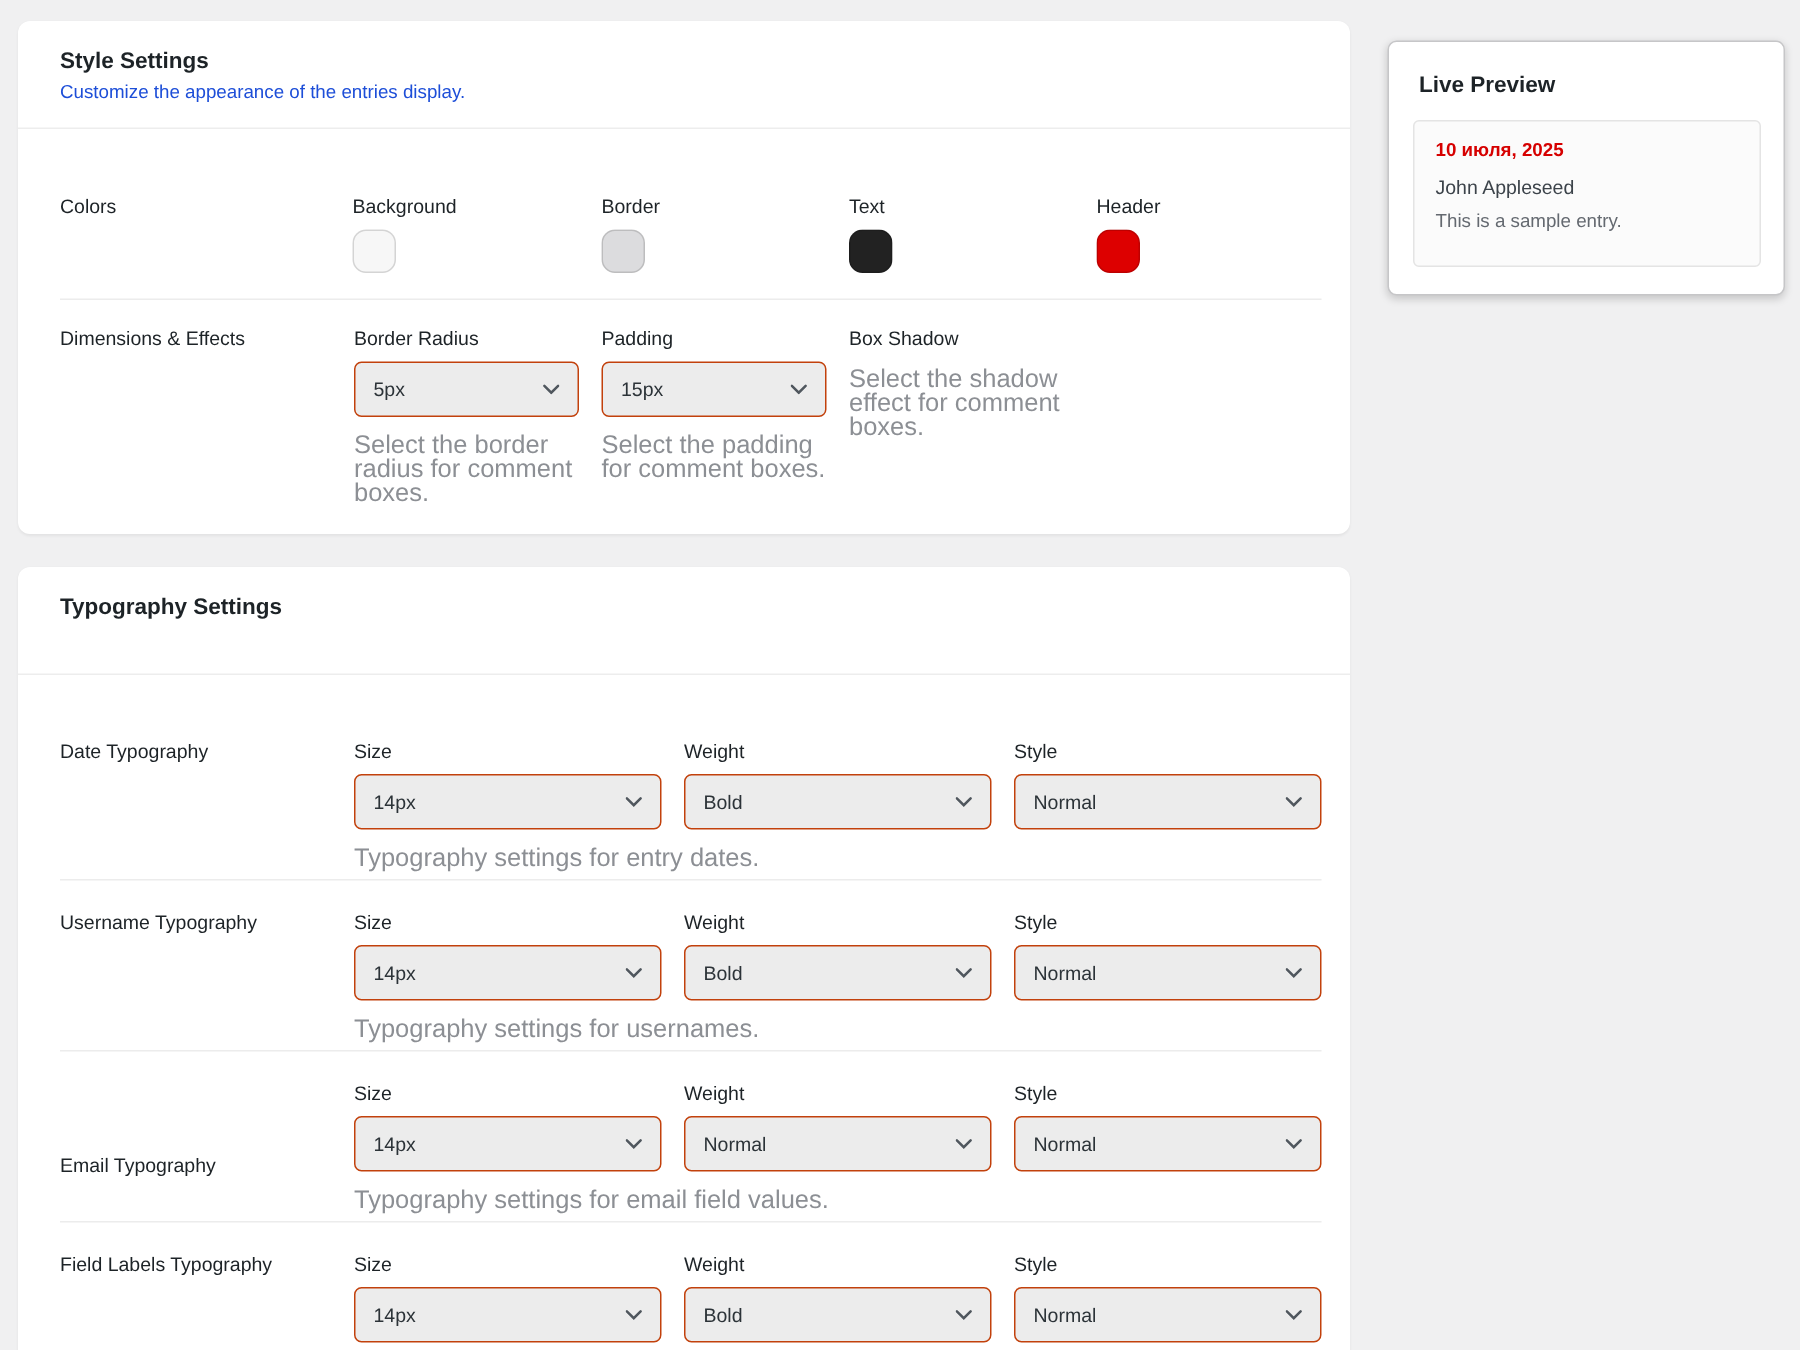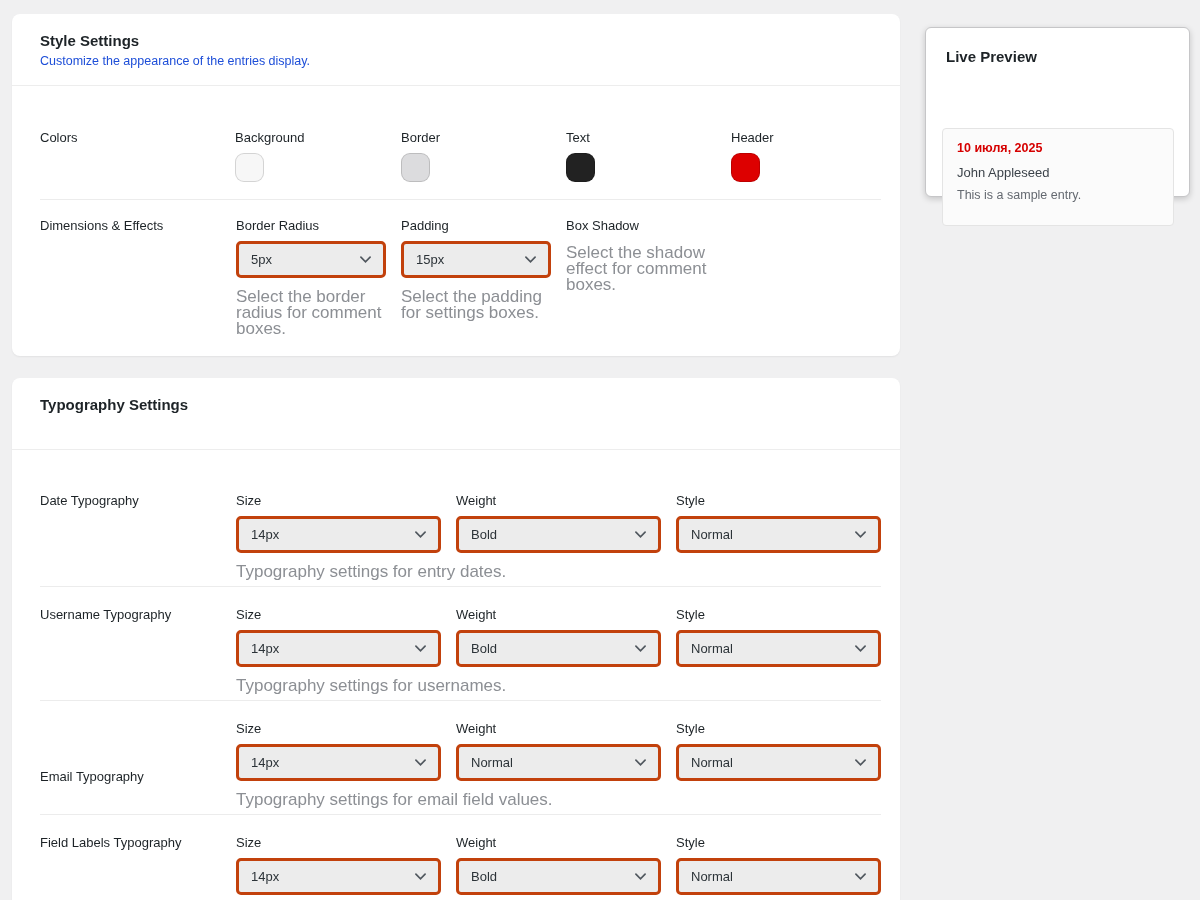--- a/index.html
+++ b/index.html
@@ -22,42 +22,41 @@
   .head-border { position:absolute; left:0; right:0; height:1px; background:#ededed; }
   .row-label { position:absolute; font-size:13px; color:#1d2327; line-height:16px; }
   .group { position:absolute; }
   .group-label { font-size:13px; color:#1d2327; line-height:16px; }
   .swatch {
     width:29px; height:29px; border-radius:9px; margin-top:7px;
     border:1px solid rgba(0,0,0,.14); cursor:pointer;
   }
   .select {
     display:flex; align-items:center; justify-content:space-between;
-    background:#ececec; border:3px solid #c2410c; border-radius:5px;
+    background:#ececec; border:1px solid #c2410c; border-radius:5px;
     height:37px; padding:0 12px; margin-top:7px; cursor:pointer;
   }
   .select span { font-size:13px; color:#2c3338; }
   .select svg { width:11px; height:7px; flex:none; margin-left:8px; }
   .help { font-size:17px; color:#8c8f94; line-height:16px; margin-top:11px; }
   .divider { position:absolute; left:28px; width:841px; height:1px; background:#ececec; }
   .w150 { width:150px; }
   .w205 { width:205px; }
   .typo-row { position:absolute; left:0; right:0; }
 
   
   .preview-card {
     border:1px solid #c6c6c8;
     box-shadow:0 2px 6px rgba(0,0,0,.18);
     border-radius:6px;
   }
   .preview-box {
     position:absolute; left:16px; top:52px; width:232px; height:98px;
     background:#fbfbfb; border:1px solid #e4e4e4; border-radius:4px;
     padding:12px 14px;
-    margin-top:48px;
   }
   .preview-date { font-size:12.5px; font-weight:bold; }
   .preview-name { font-size:13px; color:#3c434a; margin-top:10px; }
   .preview-text { font-size:12.5px; color:#646970; margin-top:8px; }
 </style>
 </head>
 <body>
 
 <div class="card" style="left:12px;top:14px;width:888px;height:342px;">
   <div class="card-title" style="left:28px;top:18px;">Style Settings</div>
@@ -98,21 +97,21 @@
     <div class="help" style="width:158px;">Select the border radius for comment boxes.</div>
   </div>
   <div class="group" style="left:389px;top:204px;">
     <div class="group-label">Padding</div>
     <div class="select w150">
       <span>15px</span>
       <svg viewBox="0 0 12 7">
           <path d="M1 1l5 5 5-5" stroke="#50575e" stroke-width="1.8" fill="none" stroke-linecap="round"></path>
         </svg>
     </div>
-    <div class="help" style="width:158px;">Select the padding for settings boxes.</div>
+    <div class="help" style="width:158px;">Select the padding for comment boxes.</div>
   </div>
   <div class="group" style="left:554px;top:204px;">
     <div class="group-label">Box Shadow</div>
     <div class="help" style="width:158px;">Select the shadow effect for comment boxes.</div>
   </div>
 </div>
 
 <div class="card" style="left:12px;top:378px;width:888px;height:580px;">
   <div class="card-title" style="left:28px;top:18px;">Typography Settings</div>
   <div class="head-border" style="top:71px;"></div>

